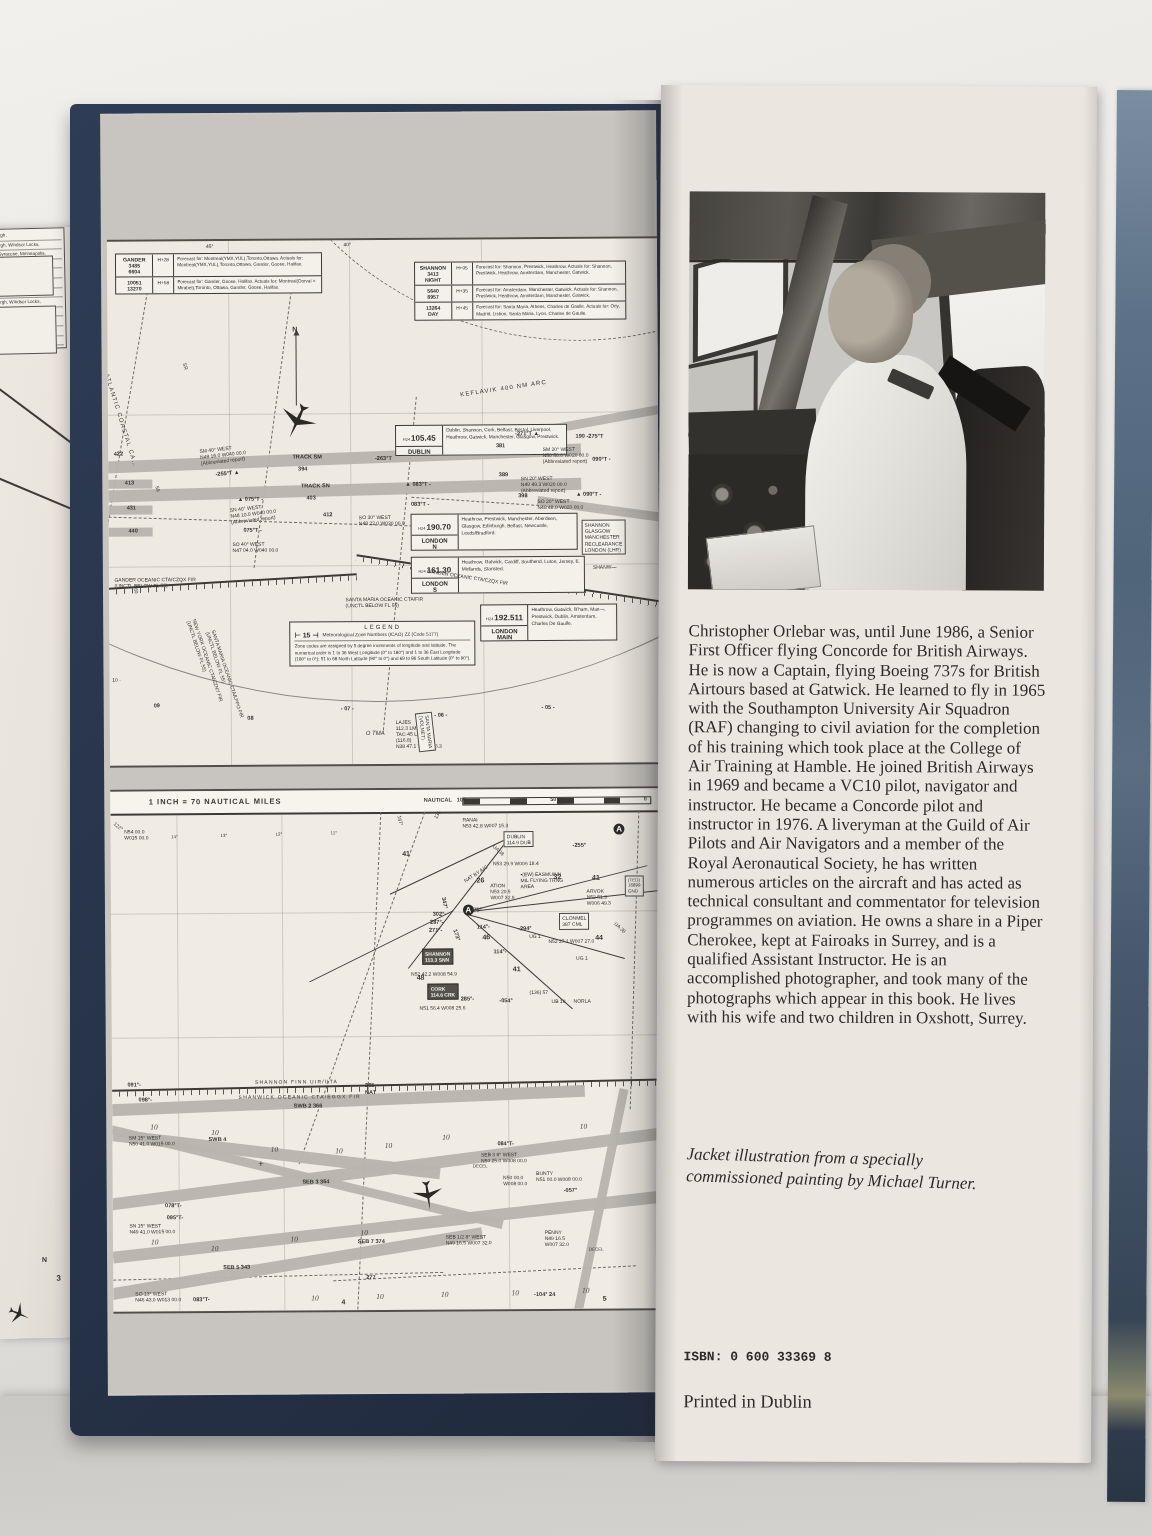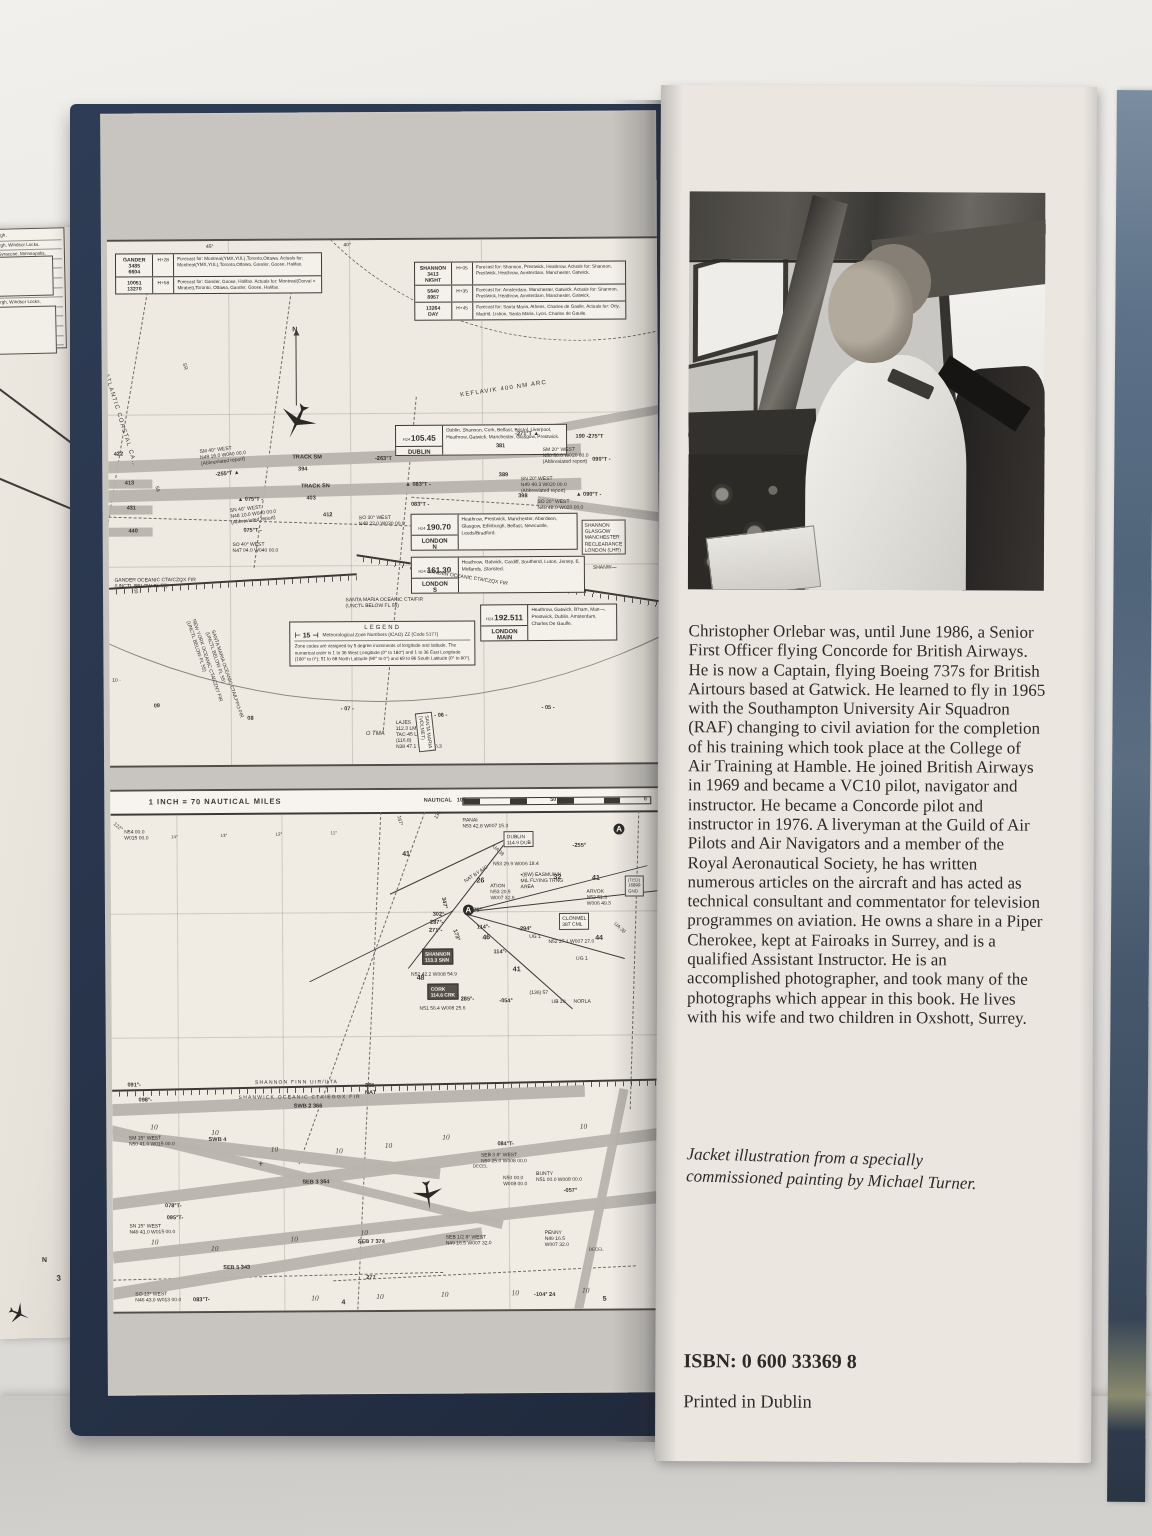--- a/index.html
+++ b/index.html
@@ -90,22 +90,22 @@
   #flap{left:658px;top:86px;width:436px;height:1376px;background:#ebe7e0;transform:rotate(0.25deg);
         border-radius:2px;box-shadow:3px 4px 10px rgba(70,70,75,.35);}
   #flap:before{content:"";position:absolute;left:0;top:0;width:22px;height:100%;
         background:linear-gradient(to right,rgba(60,60,65,.25),rgba(60,60,65,0));}
   #flap:after{content:"";position:absolute;right:0;top:0;width:14px;height:100%;
         background:linear-gradient(to left,rgba(120,120,125,.22),rgba(120,120,125,0));}
   .bio{position:absolute;left:30px;top:536px;width:357px;margin:0;
        font-family:"Liberation Serif","DejaVu Serif",serif;font-size:17px;line-height:19.3px;color:#2e2b26;text-align:left;}
   .credit{position:absolute;left:30px;top:1062px;width:350px;margin:0;font-family:"Liberation Serif",serif;
           font-style:italic;font-size:17px;line-height:22px;color:#2e2b26;transform:rotate(1.3deg);white-space:pre-line;}
-  .isbn{position:absolute;left:28px;top:1264px;margin:0;font-family:Liberation Serif, serif;
-        font-size:20px;font-weight:600;color:#2e2b26;}
+  .isbn{position:absolute;left:28px;top:1264px;margin:0;font-family:Liberation Mono, monospace;
+        font-size:13px;font-weight:600;color:#2e2b26;}
   .printed{position:absolute;left:28px;top:1306px;margin:0;font-family:"Liberation Serif",serif;
            font-size:18.5px;color:#2e2b26;}
   
   #photo{position:absolute;left:29px;top:106px;width:356px;height:398px;background:#c9c7c3;overflow:hidden;}
   #photo div{position:absolute;}
   .ph-ceiling{left:0;top:0;width:100%;height:17%;border-bottom:3px solid #2e2c29;
               background:linear-gradient(95deg,#45433f 0%,#5a5751 28%,#3a3835 52%,#6b6862 78%,#4c4944 100%);}
   .ph-ceil2{left:52%;top:9%;width:55%;height:16%;background:#54514b;transform:rotate(-7deg);}
   .ph-win-r{right:-4%;top:10%;width:30%;height:48%;background:linear-gradient(#f4f3f0,#e9e8e4);
             border:10px solid #35332f;border-right:none;transform:rotate(-4deg) skewY(-6deg);}

